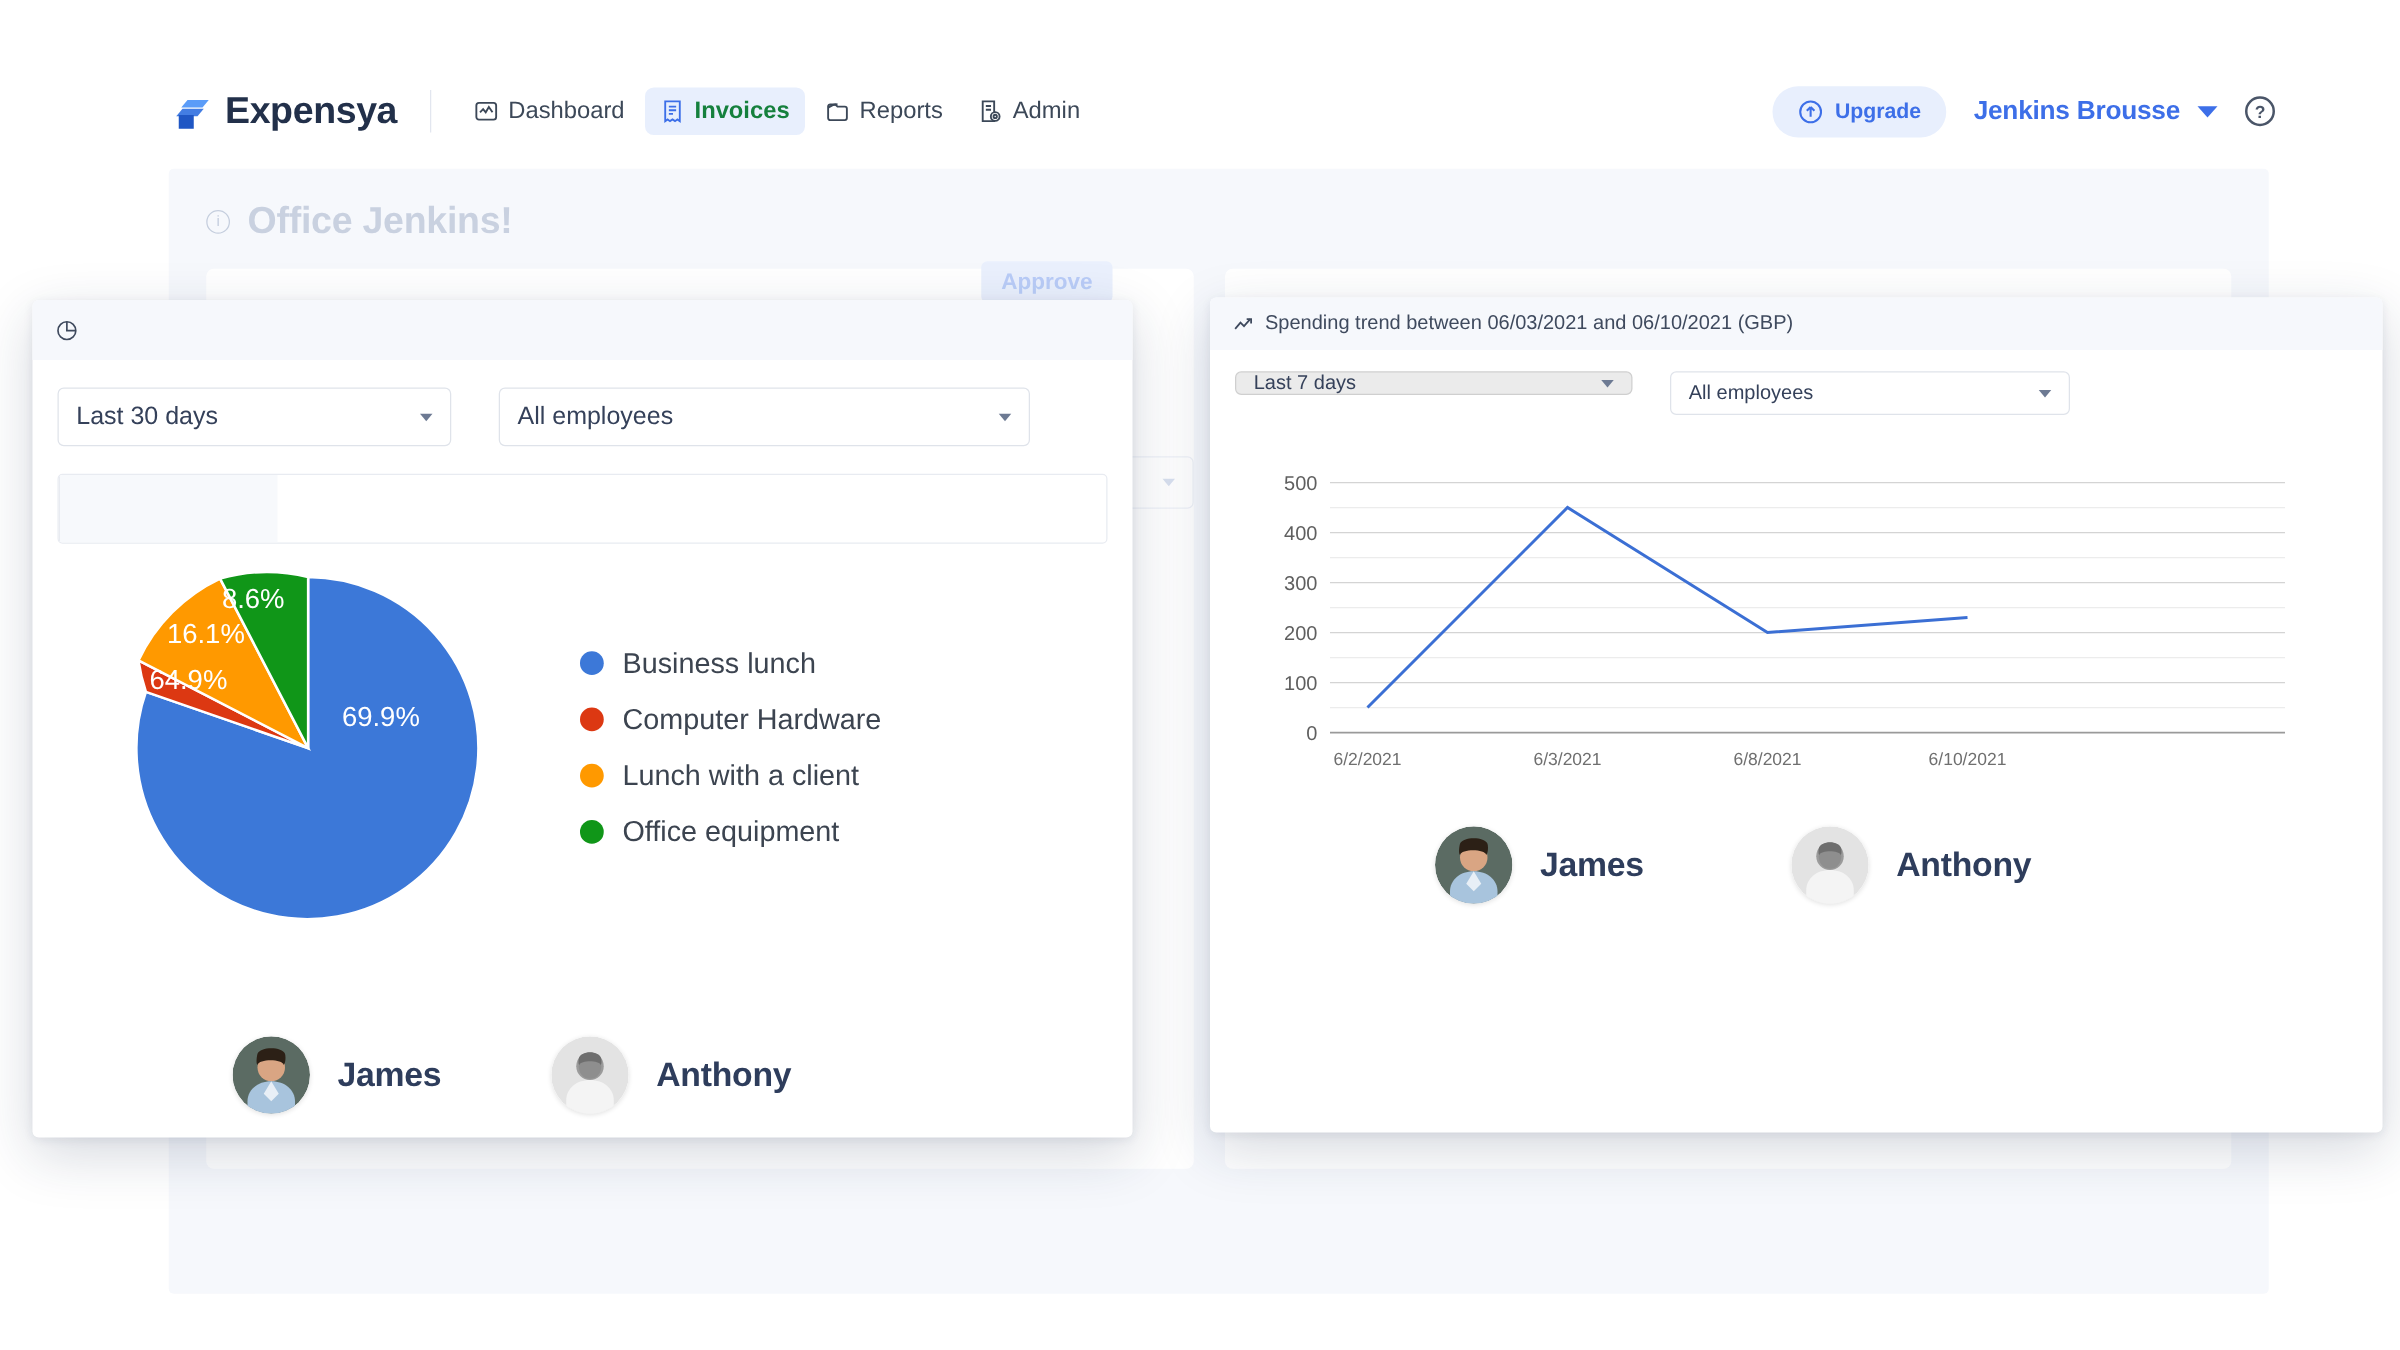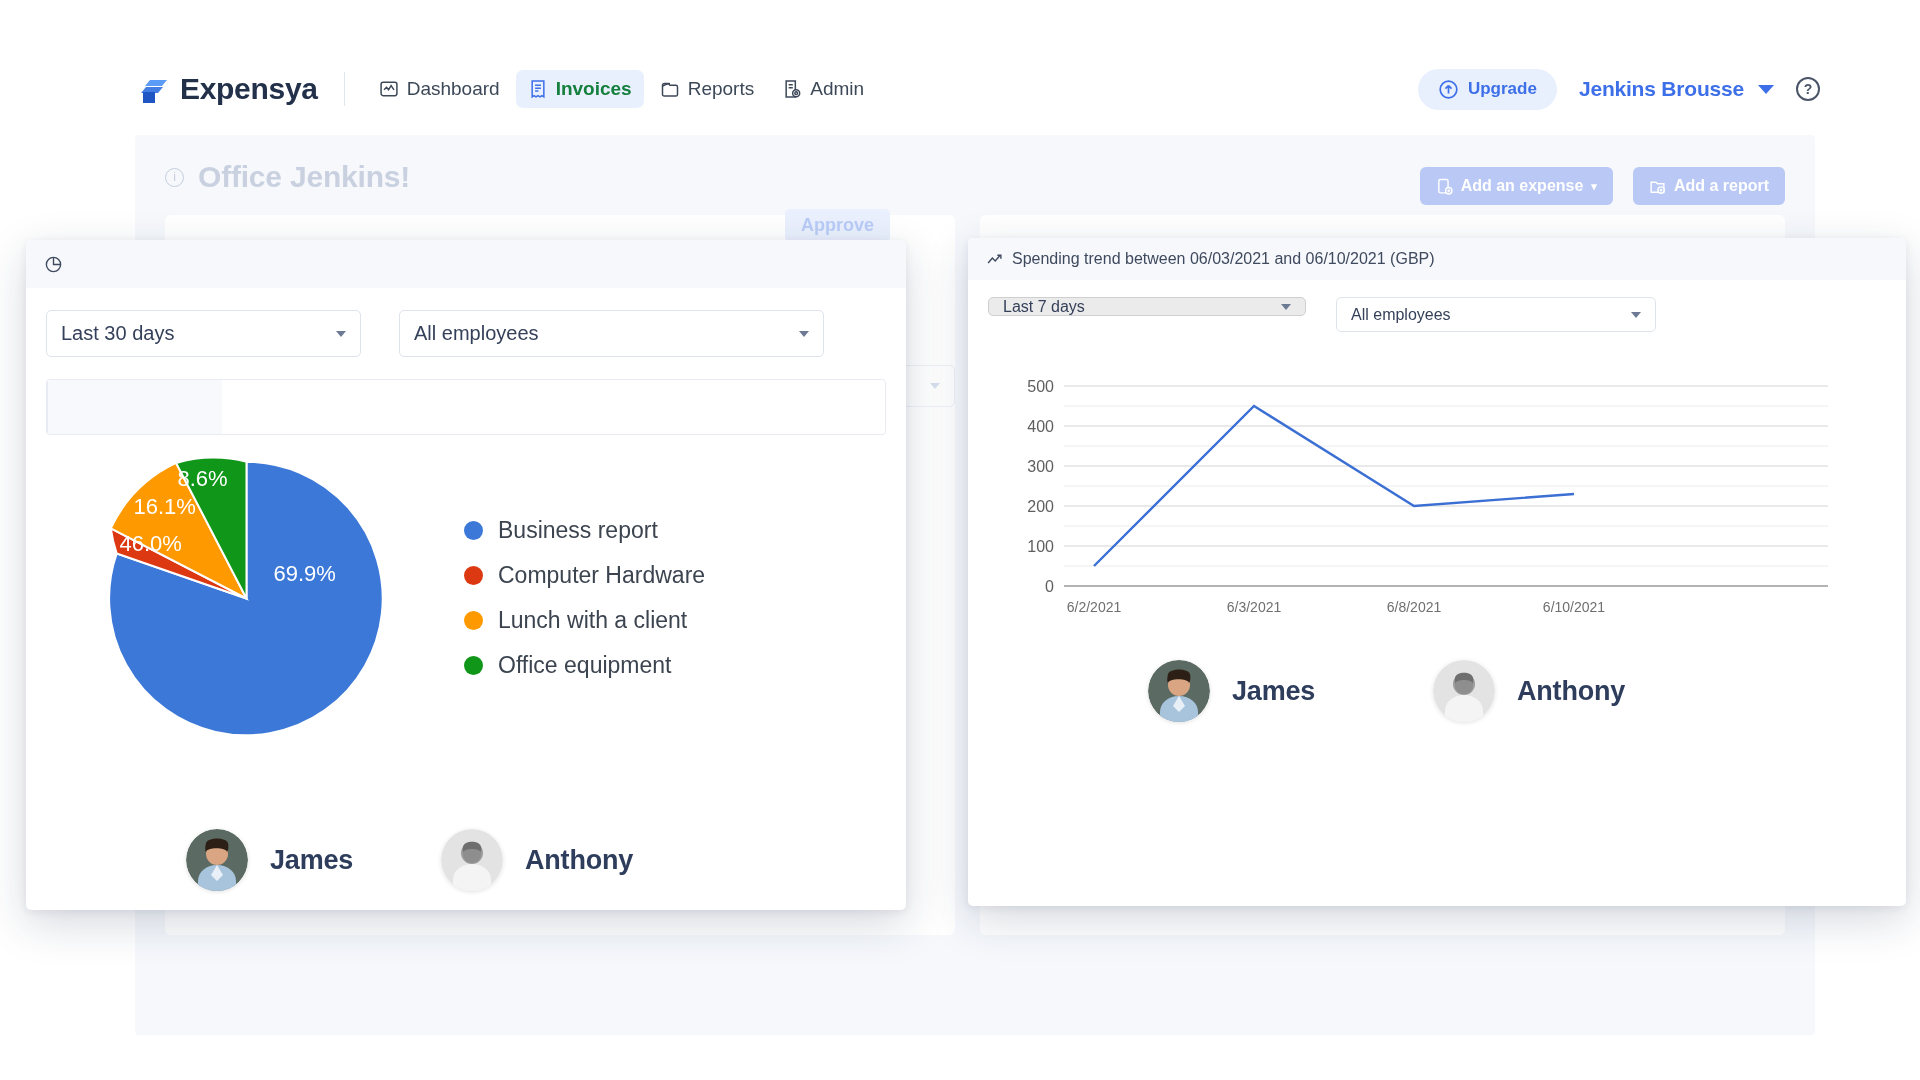--- a/index.html
+++ b/index.html
@@ -121,39 +121,20 @@
 </head>
 <body>
 
 <div id="root">
 
   <div class="page-bg">
     <div class="hello-row">
       <span class="hello-icon">i</span>
       <span class="hello-text">Office Jenkins!</span>
     </div>
-    <div class="bg-actions">
-      <div class="bg-btn">
-        <svg width="17" height="17" viewBox="0 0 24 24" fill="none" stroke="#ffffff" stroke-width="2">
-            <rect x="4" y="2" width="13" height="19" rx="2"></rect>
-            <circle cx="18" cy="18" r="4.5" fill="#b9c8f4"></circle>
-            <path d="M18 16v4M16 18h4"></path>
-          </svg>
-        <span>Add an expense</span>
-        <span style="font-size:11px">▾</span>
-      </div>
-      <div class="bg-btn">
-        <svg width="17" height="17" viewBox="0 0 24 24" fill="none" stroke="#ffffff" stroke-width="2">
-            <path d="M3 6h7l2 2h9v12H3z"></path>
-            <circle cx="17" cy="17" r="4.5" fill="#b9c8f4"></circle>
-            <path d="M17 15v4M15 17h4"></path>
-          </svg>
-        <span>Add a report</span>
-      </div>
-    </div>
 
     <div class="bg-card bg-card-1">
       <div class="bg-approve">Approve</div>
       <div class="bg-faded-text" style="position:absolute; left:660px; top:95px;">05/10/202</div>
       <div class="bg-select" style="left:630px; top:150px; width:160px;">
         <div style="position:absolute; right:14px; top:17px; width:0;height:0;border-left:5px solid transparent;border-right:5px solid transparent;border-top:6px solid #d9e1ef;"></div>
       </div>
       <div class="bg-total" style="left:640px; top:215px;">To</div>
       <div class="bg-faded-text" style="position:absolute; left:575px; top:520px;">/03/2021 a</div>
     </div>
@@ -257,30 +238,30 @@
 
               <path d="M50 50 L50 2 A48 48 0 1 1 4.47 34.2 Z" fill="#3c78d8" stroke="#ffffff" stroke-width="0.7"></path>
 
               <path d="M50 50 L4.47 34.2 A48 48 0 0 1 2.38 25.39 Z" fill="#dc3812" stroke="#ffffff" stroke-width="0.7"></path>
 
               <path d="M50 50 L2.38 25.39 A48 48 0 0 1 25.29 2.43 Z" fill="#ff9900" stroke="#ffffff" stroke-width="0.7"></path>
 
               <path d="M50 50 L25.29 2.43 A48 48 0 0 1 50 2 Z" fill="#109618" stroke="#ffffff" stroke-width="0.7"></path>
             </svg>
             <span class="pie-label" style="left:170px; top:105px;">69.9%</span>
-            <span class="pie-label" style="left:16px; top:75px;">46.0%</span>
+            <span class="pie-label" style="left:16px; top:75px;">64.9%</span>
             <span class="pie-label" style="left:30px; top:38px;">16.1%</span>
             <span class="pie-label" style="left:74px; top:10px;">8.6%</span>
           </div>
         </div>
 
         <div class="legend">
           <div class="legend-item">
             <span class="legend-dot" style="background:#3c78d8"></span>
-            <span class="legend-text">Business report</span>
+            <span class="legend-text">Business lunch</span>
           </div>
           <div class="legend-item">
             <span class="legend-dot" style="background:#dc3812"></span>
             <span class="legend-text">Computer Hardware</span>
           </div>
           <div class="legend-item">
             <span class="legend-dot" style="background:#ff9900"></span>
             <span class="legend-text">Lunch with a client</span>
           </div>
           <div class="legend-item">

